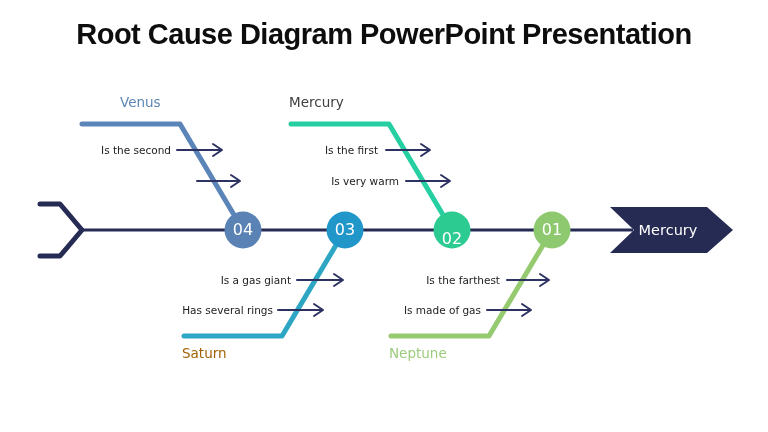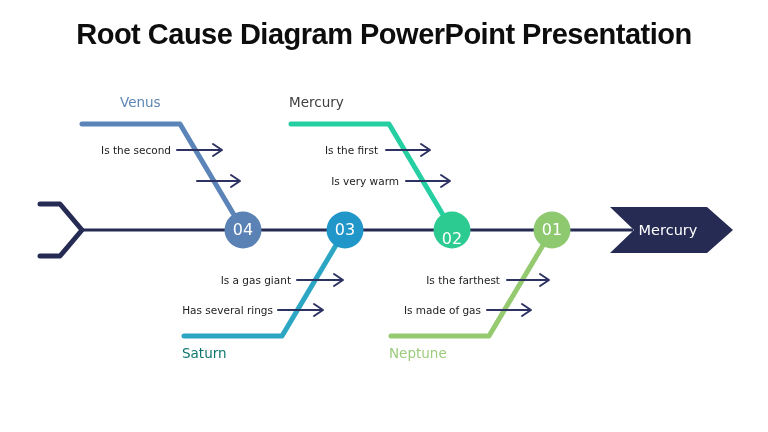--- a/index.html
+++ b/index.html
@@ -22,21 +22,21 @@
     margin:0;
   }
   svg.diagram{position:absolute;left:0;top:0;}
   .branch-label{
     position:absolute;
     font-size:13.5px;
     white-space:nowrap;
   }
   .lbl-venus{color:#5d86b5;margin-left:40px;}
   .lbl-mercury{color:#404040;}
-  .lbl-saturn{color:#0f766e;}
+  .lbl-saturn{color:#a16207;}
   .lbl-neptune{color:#9ccb7c;}
   .cause{
     position:absolute;
     font-size:10.5px;
     color:#1c1c1c;
     white-space:nowrap;
     line-height:16px;
     text-align:right;
   }
   .node-num{

